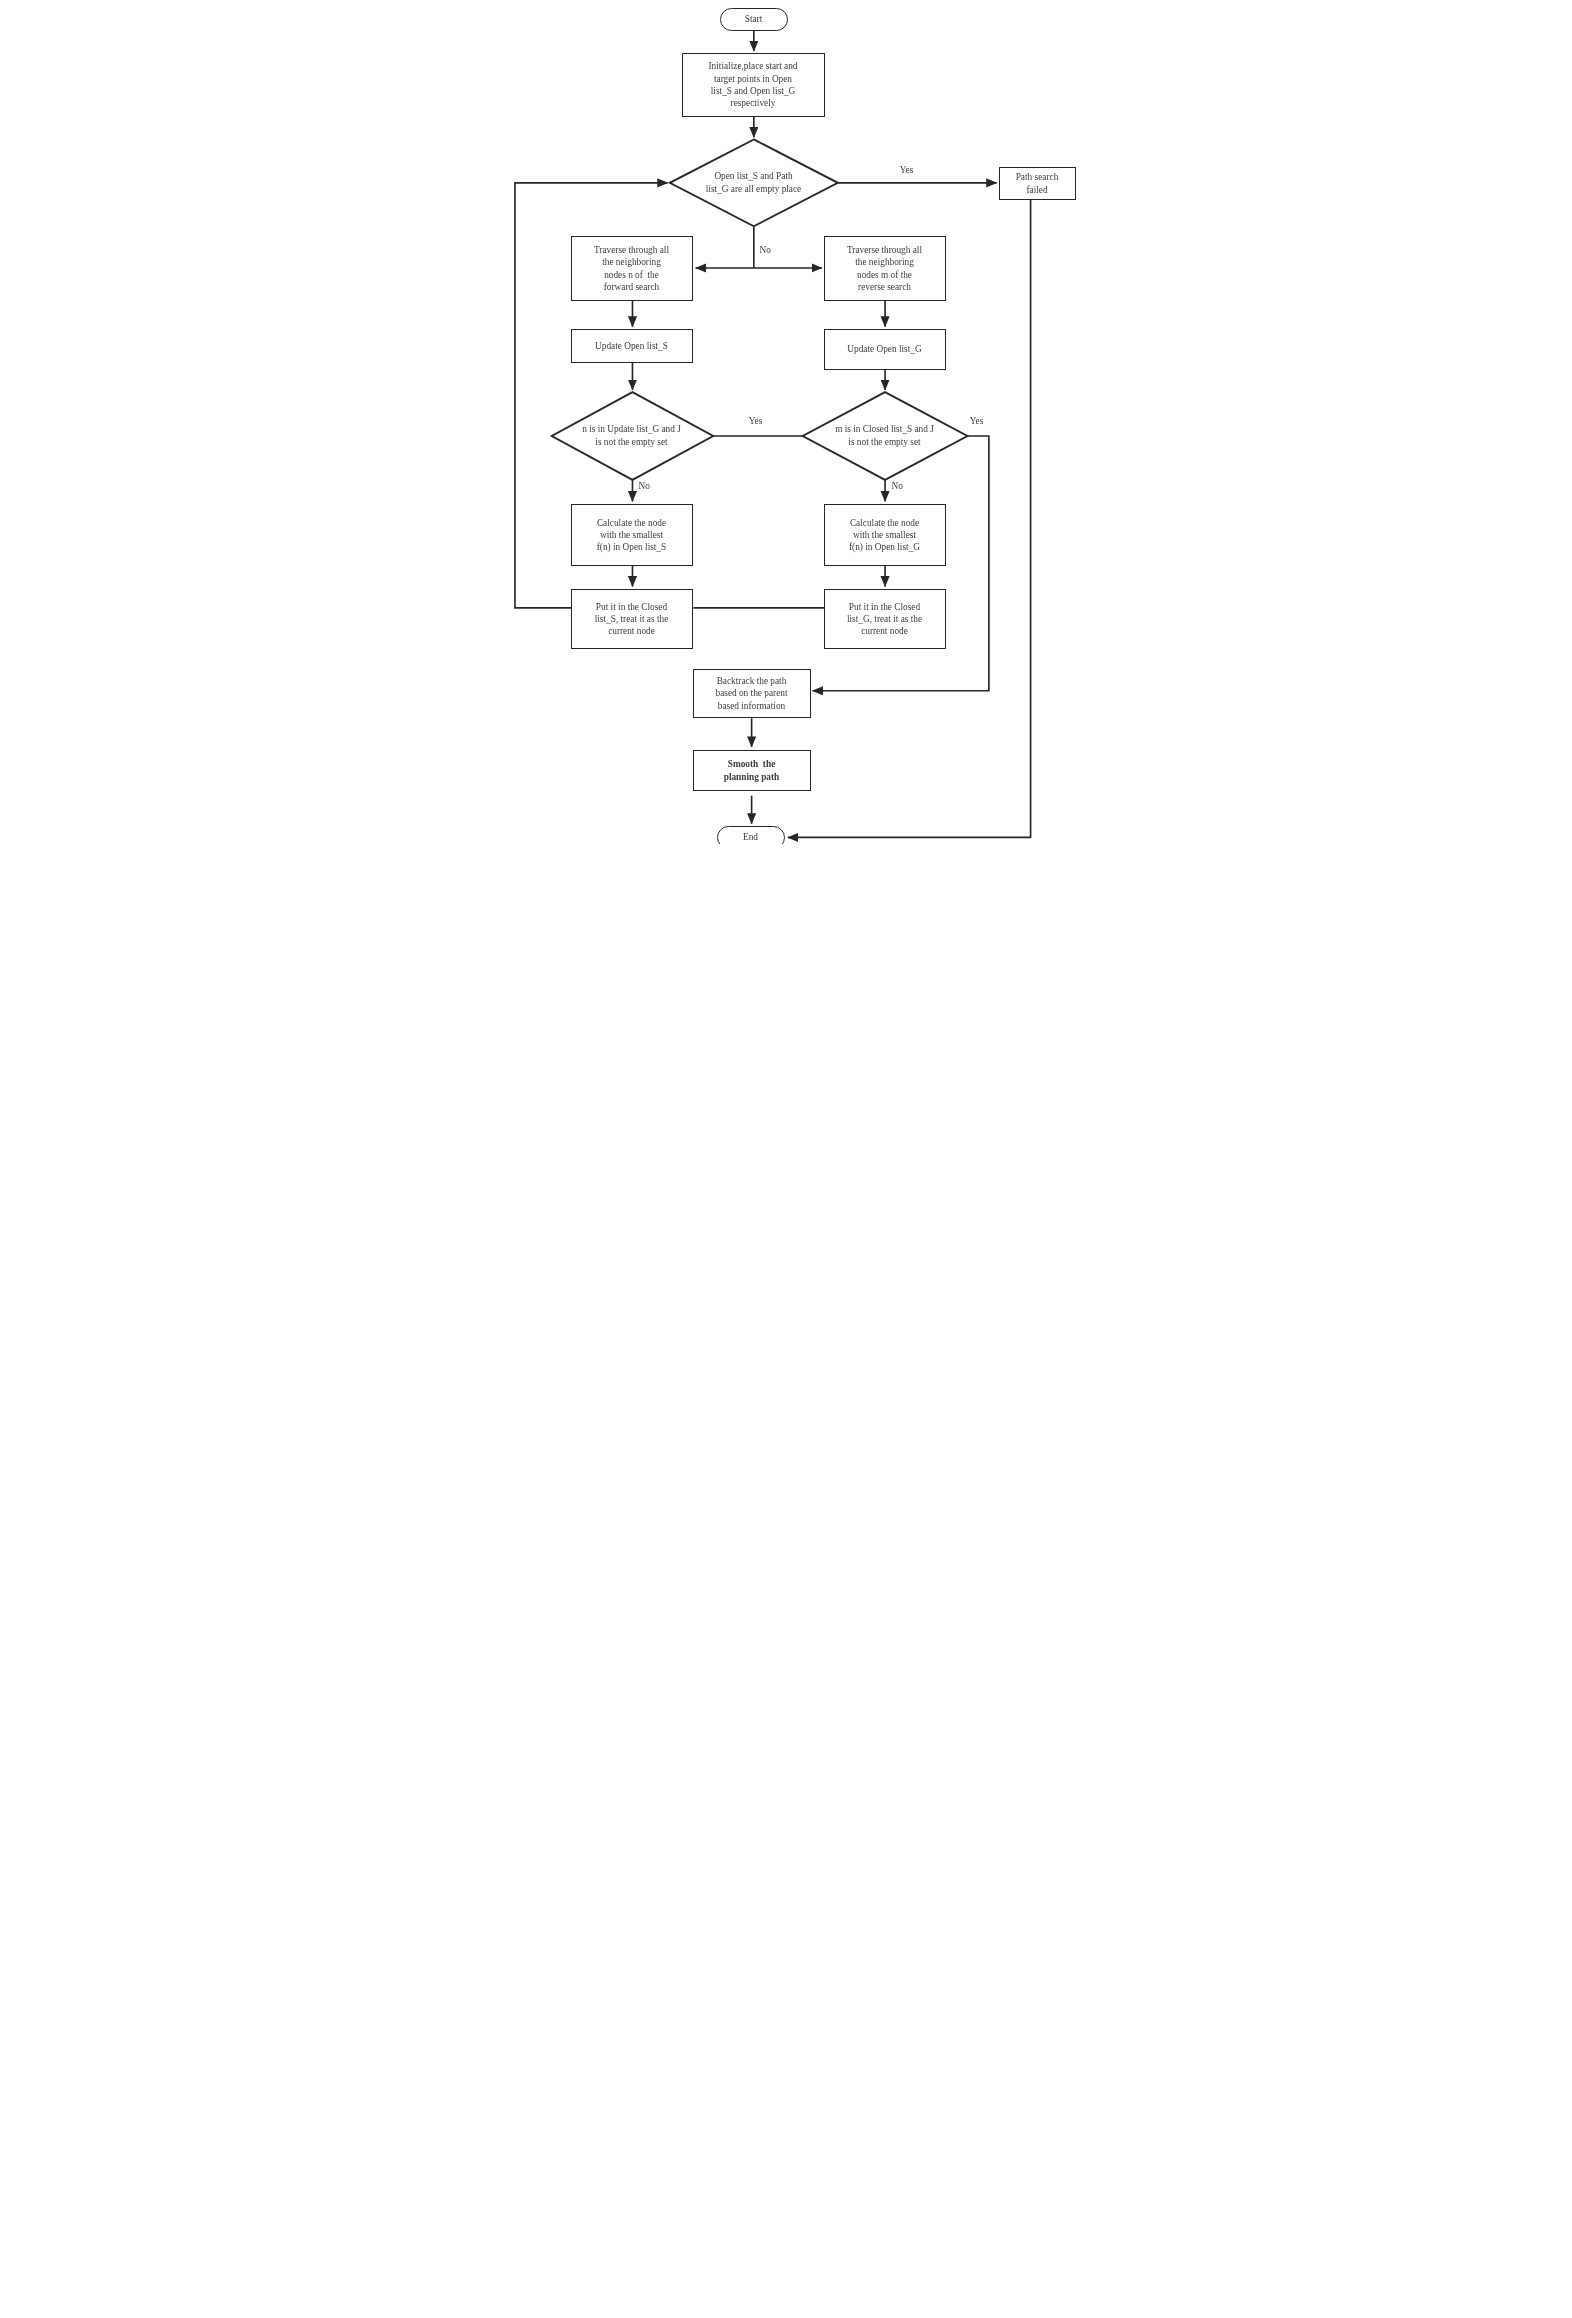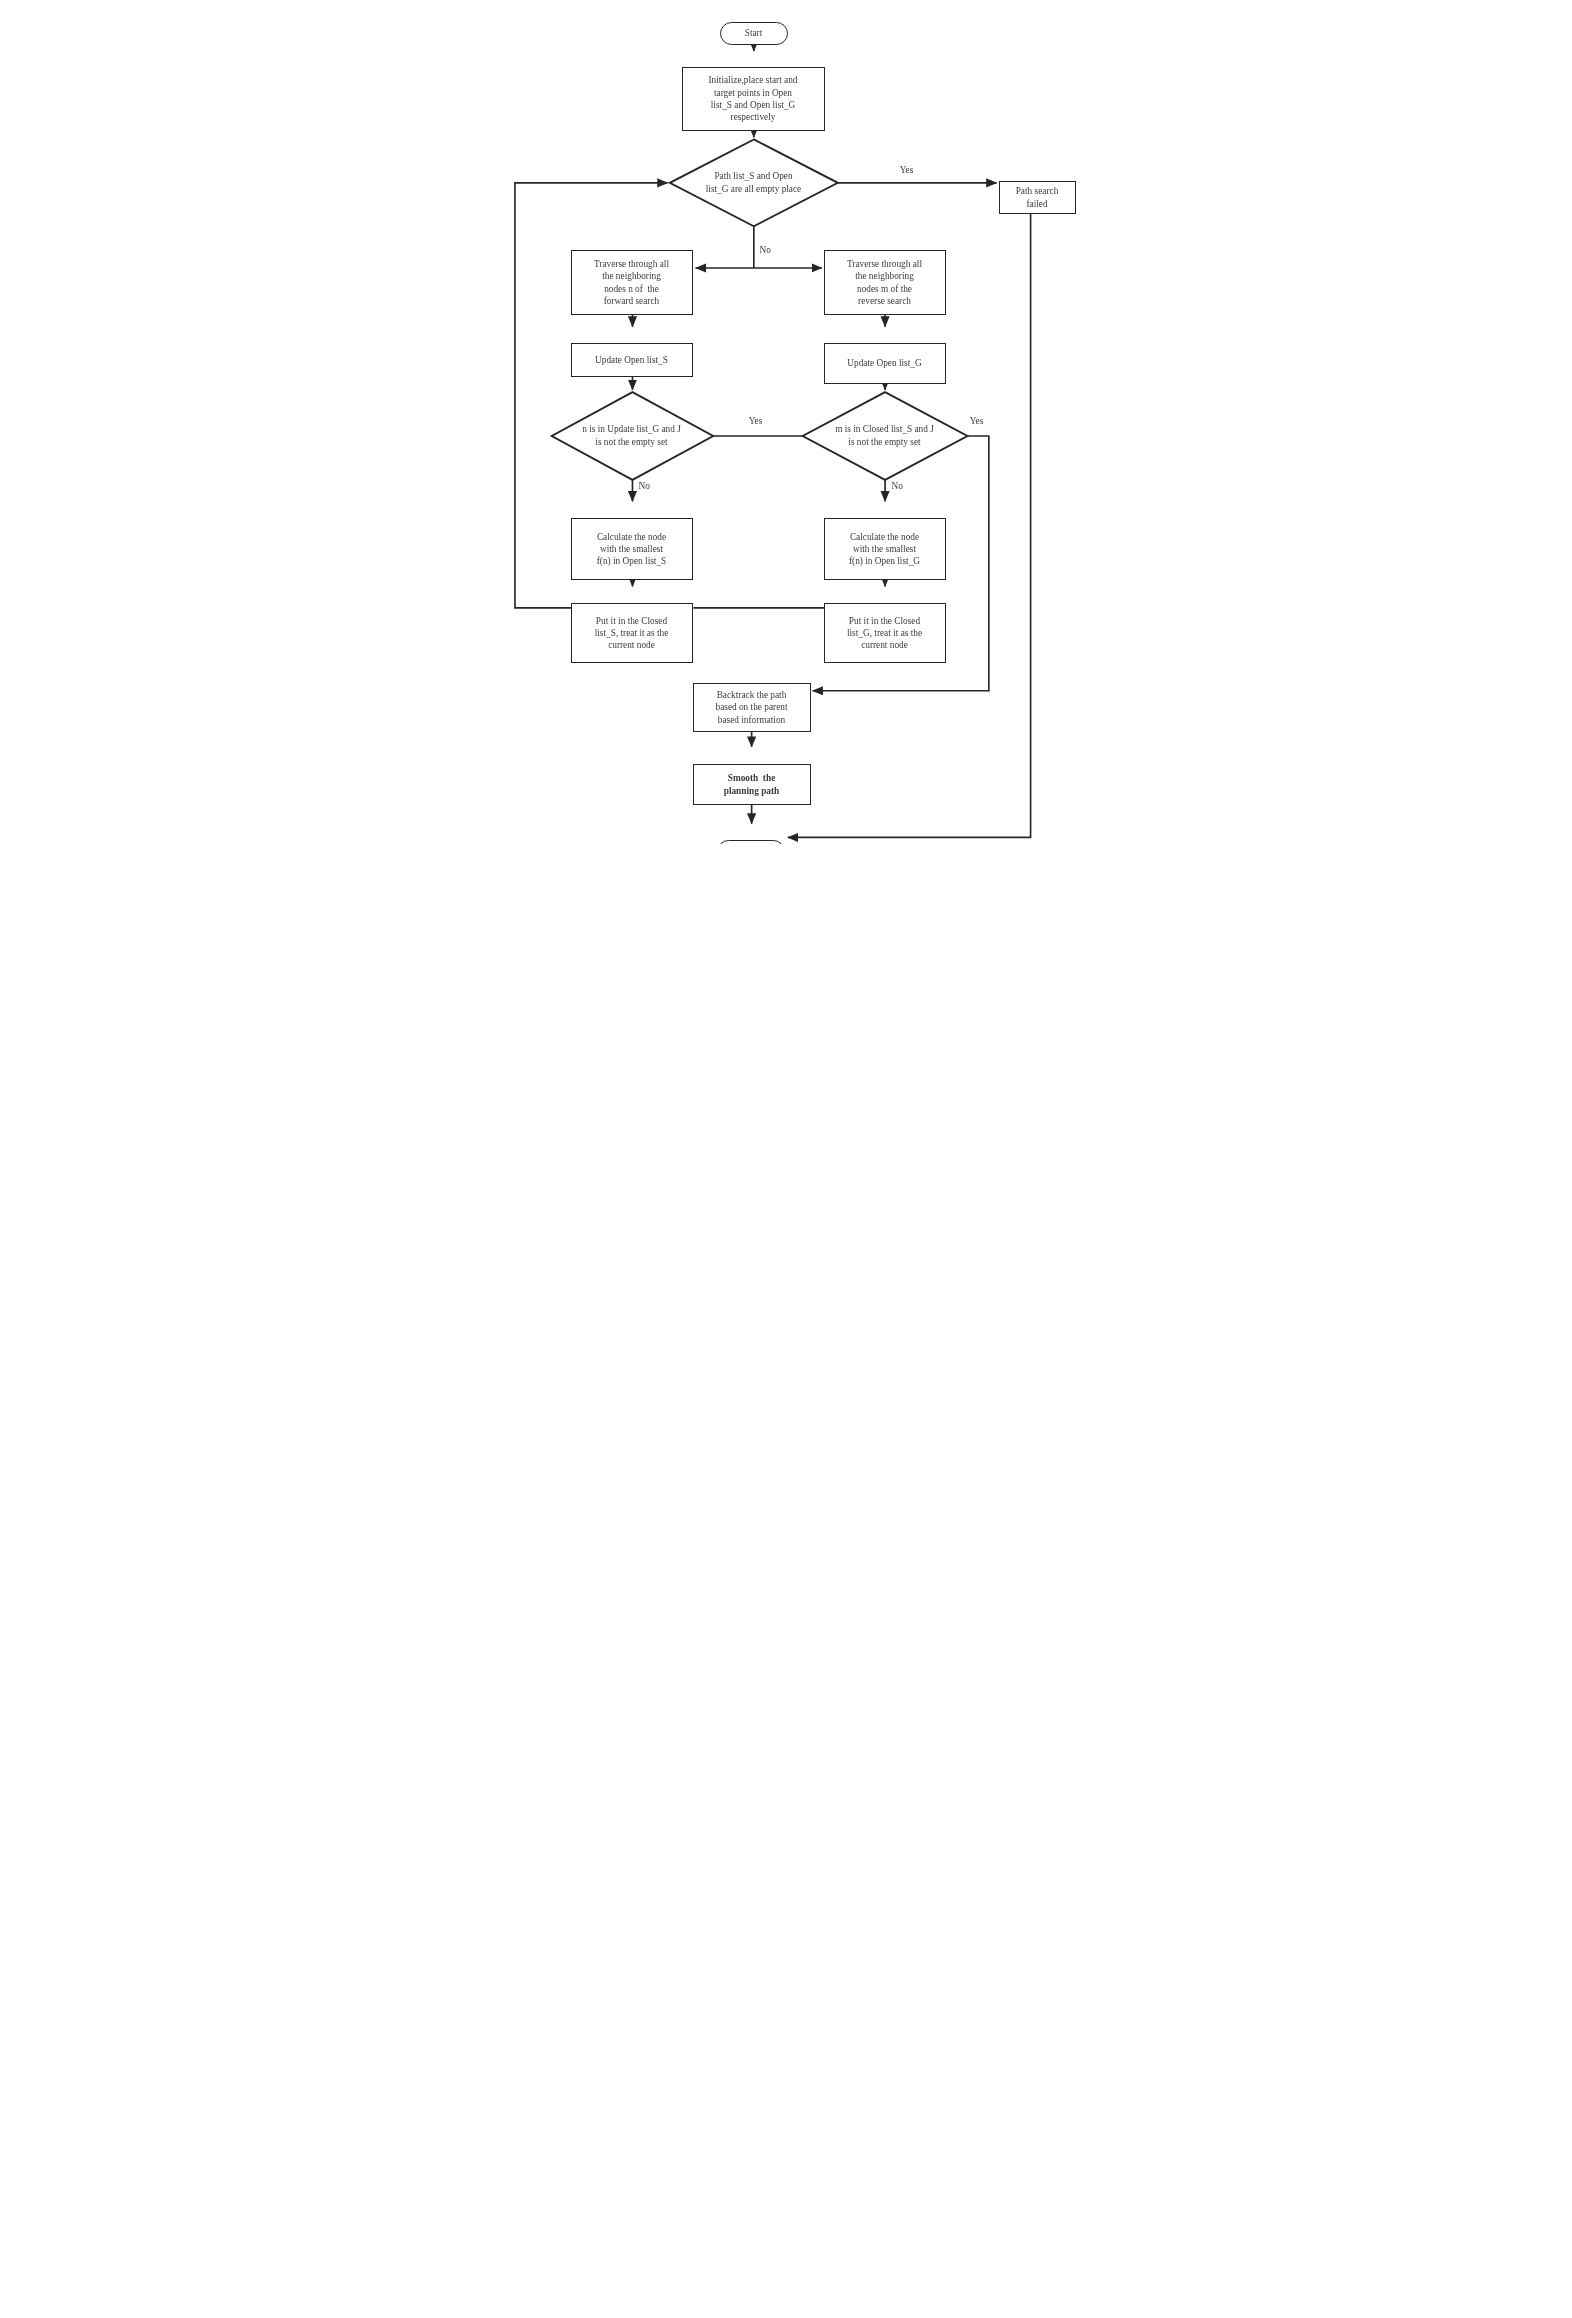--- a/index.html
+++ b/index.html
@@ -24,21 +24,20 @@
     background: #ffffff;
     border: 1.6px solid #262626;
     display: flex;
     flex-direction: column;
     justify-content: center;
     align-items: center;
     text-align: center;
     font-size: 9.3px;
     line-height: 1.32;
     z-index: 2;
-    margin-top: 14px;
   }
   .pill { border-radius: 11.5px; }
   .dtext {
     position: absolute;
     transform: translate(-50%, -50%);
     display: flex;
     flex-direction: column;
     justify-content: center;
     align-items: center;
     text-align: center;
@@ -108,21 +107,21 @@
   </div>
 
   <div class="box" style="left:182px; top:53px; width:143px; height:64px;">
     <div class="ln">Initialize,place start and</div>
     <div class="ln">target points in Open</div>
     <div class="ln">list_S and Open list_G</div>
     <div class="ln">respectively</div>
   </div>
 
   <div class="dtext" style="left:254px; top:183px; width:132px;">
-    <div class="ln">Path list_S and Open</div>
+    <div class="ln">Open list_S and Path</div>
     <div class="ln">list_G are all empty place</div>
   </div>
 
   <div class="box" style="left:499px; top:167px; width:77px; height:33px;">
     <div class="ln">Path search</div>
     <div class="ln">failed</div>
   </div>
 
   <div class="box" style="left:71px; top:236px; width:122px; height:65px;">
     <div class="ln">Traverse through all</div>

